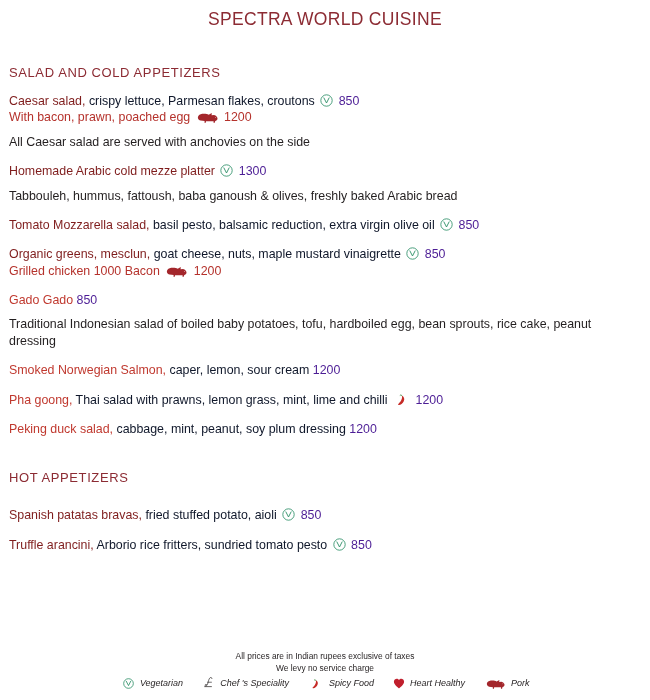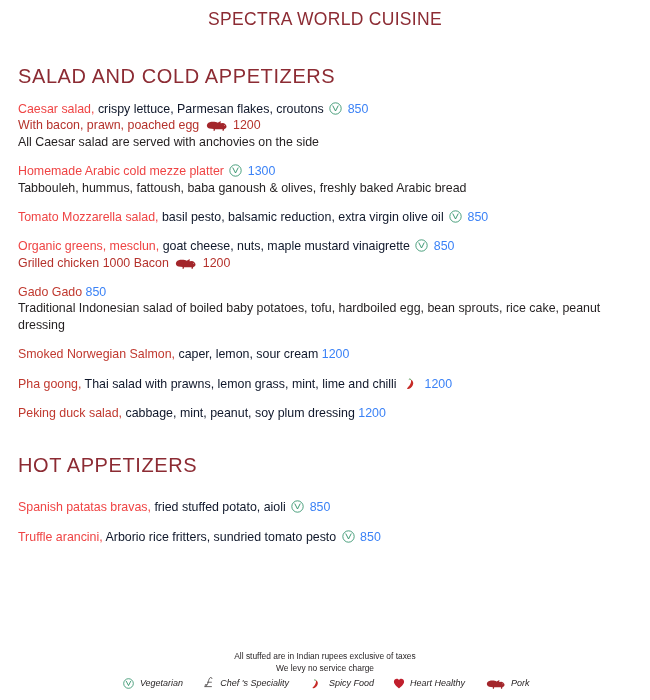--- a/index.html
+++ b/index.html
@@ -13,63 +13,63 @@
     font-family: "Liberation Sans", sans-serif;
     color: #231f20;
     overflow: hidden;
     position: relative;
   }
   .page {
     width: 650px;
     height: 700px;
     position: relative;
     box-sizing: border-box;
-    padding: 0 18px;
+    padding: 0 9px;
   }
 
   
   .menu-title {
     text-align: center;
     color: #8c2b33;
     font-size: 17.5px;
     letter-spacing: 0.3px;
     font-weight: 400;
     padding-top: 9px;
     margin-bottom: 0;
     white-space: nowrap;
   }
 
   
   .section-heading {
     color: #8c2b33;
-    font-size: 20px;
+    font-size: 13px;
     letter-spacing: 0.6px;
     font-weight: 400;
     margin: 0;
   }
   .sec-salad { margin-top: 35px; }
   .sec-hot   { margin-top: 33px; }
 
   .section-body { margin-top: 0; }
 
   
   .item {
     font-size: 12.4px;
     line-height: 1.32;
     color: #231f20;
     margin-top: 13px;
   }
   .line { display: block; white-space: normal; }
   .line.nowrap { white-space: nowrap; }
 
-  .nm-green { color: #ef4444; }
+  .nm-green { color: #7f1d1d; }
   .nm-red   { color: #c0392f; }
   .desc     { color: #0f172a; }
-  .price    { color: #3b82f6; }
-  .note     { color: #231f20; }
+  .price    { color: #4c1d95; }
+  .note     { color: #231f20; margin-top: 8px; }
 
   .red-line { color: #b5322c; }
 
   
   .ico {
     display: inline-block;
     vertical-align: -2px;
     line-height: 0;
   }
   .ico-veg  { width: 13px; height: 13px; margin: 0 2px; }
@@ -242,21 +242,21 @@
               <circle cx="12" cy="12" r="10.5" fill="none" stroke="#2f9169" stroke-width="1.6"></circle>
               <path d="M7.2 7.2 L12 16.6 L16.8 7.2" fill="none" stroke="#2f9169" stroke-width="1.7" stroke-linecap="round" stroke-linejoin="round"></path>
             </svg></span>
         <span class="price">850</span>
       </div>
     </div>
 
   </div>
 
   <div class="footer">
-    <span class="fline">All stuffed are in Indian rupees exclusive of taxes</span>
+    <span class="fline">All prices are in Indian rupees exclusive of taxes</span>
     <span class="fline">We levy no service charge</span>
 
     <div class="legend">
 
       <span class="entry">
         <span class="ico ico-veg"><svg viewBox="0 0 24 24" width="11" height="11">
               <circle cx="12" cy="12" r="10.5" fill="none" stroke="#2f9169" stroke-width="1.8"></circle>
               <path d="M7.2 7.2 L12 16.6 L16.8 7.2" fill="none" stroke="#2f9169" stroke-width="1.9" stroke-linecap="round" stroke-linejoin="round"></path>
             </svg></span>
         <span class="lbl">Vegetarian</span>

